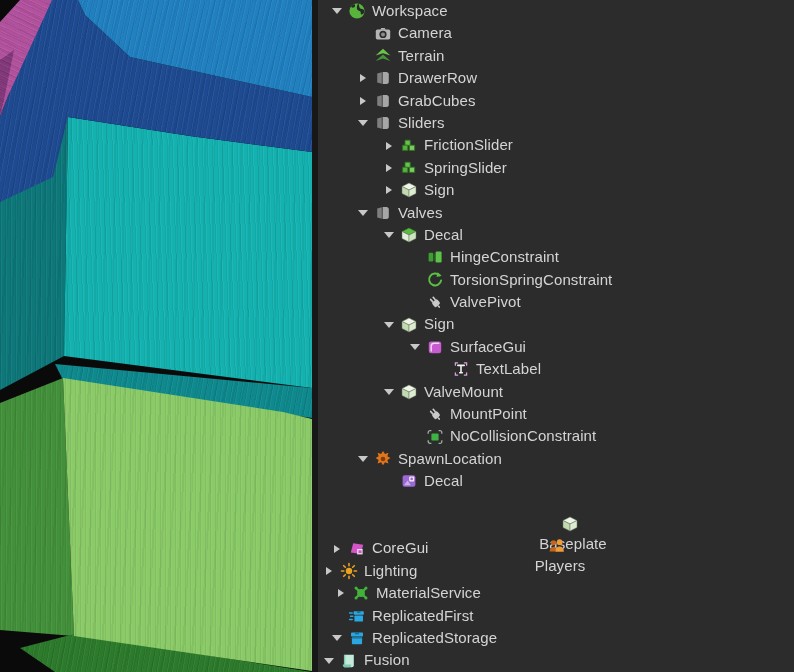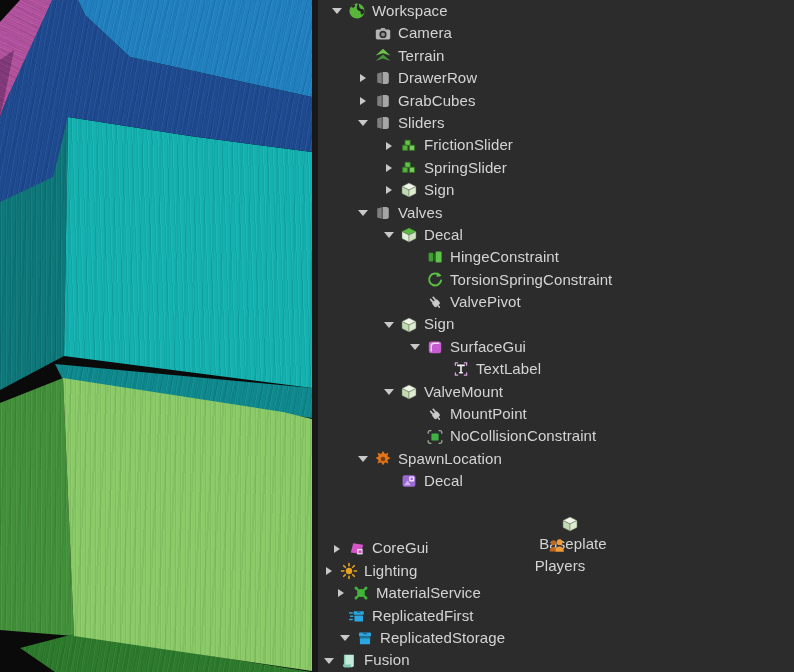--- a/index.html
+++ b/index.html
@@ -381,21 +381,21 @@
               <rect x="5.6" y="4.2" width="10.2" height="3.6" rx=".7" fill="#2aa7e0"></rect>
               <rect x="9" y="4.2" width="3.4" height="1.7" fill="#1b6c96"></rect>
               <rect x="6.4" y="8.6" width="8.6" height="6" rx=".7" fill="#2aa7e0"></rect>
               <g stroke="#2aa7e0" stroke-width="1.5" stroke-linecap="round">
                 <path d="M1.6 6h2.6M2.6 9.2h2.2M1.6 12.4h2.6"></path>
               </g>
             </svg>
           </span>
           <span class="lbl">ReplicatedFirst</span>
         </div>
-        <div class="row" style="padding-left: 16px;">
+        <div class="row" style="padding-left: 8px;">
           <span class="arrow exp"></span>
           <span class="ticon">
             <svg viewBox="0 0 18 18" width="18" height="18">
               <rect x="3" y="3.4" width="12" height="4.2" rx=".8" fill="#2aa7e0"></rect>
               <rect x="7" y="3.4" width="4" height="1.9" fill="#1b6c96"></rect>
               <rect x="3.9" y="8.4" width="10.2" height="6.8" rx=".8" fill="#2aa7e0"></rect>
               <rect x="3.9" y="8.4" width="10.2" height="1.3" fill="#1b7fae"></rect>
             </svg>
           </span>
           <span class="lbl">ReplicatedStorage</span>

